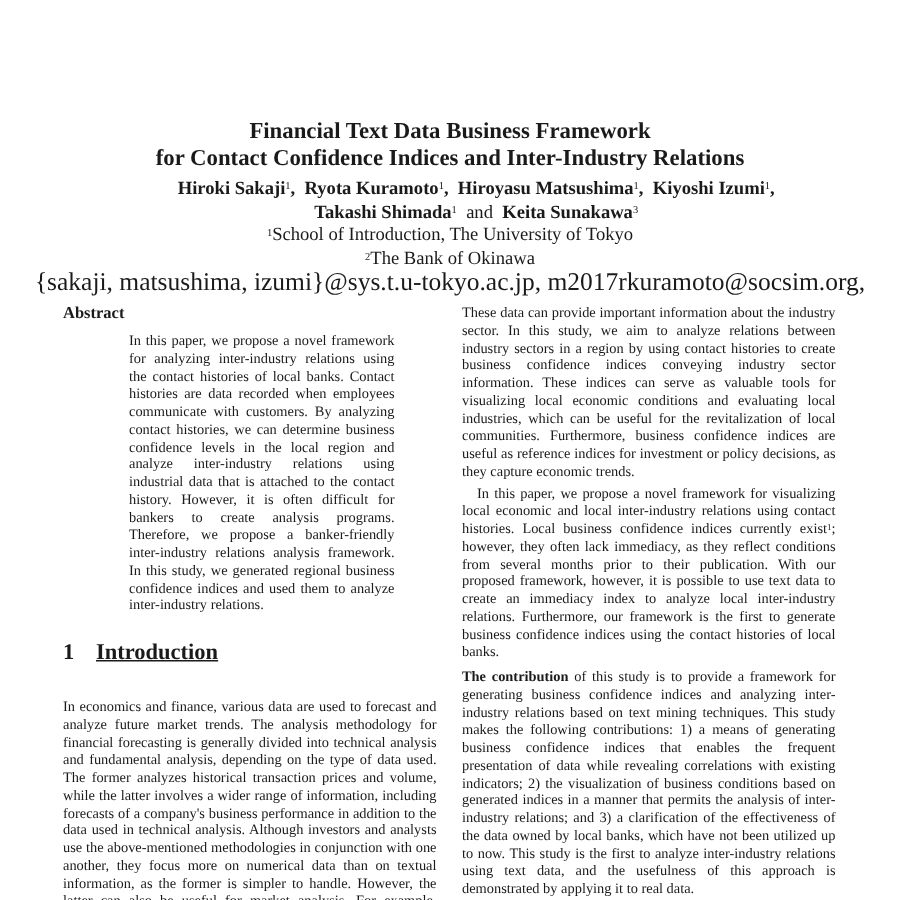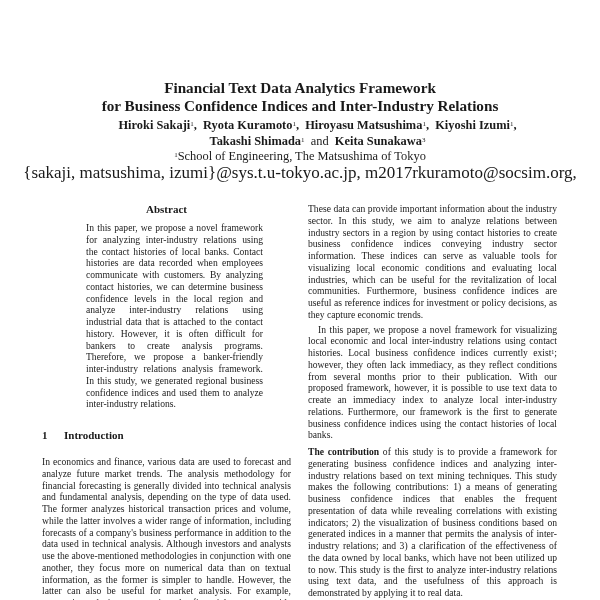--- a/index.html
+++ b/index.html
@@ -8,54 +8,55 @@
   .page { position:absolute; left:0; top:0; width:600px; height:600px; }
   .header { position:absolute; left:0; top:79px; width:600px; text-align:center; }
   .title { font-weight:bold; font-size:15.2px; line-height:18px; margin:0; }
   .authors { font-weight:bold; font-size:12.4px; line-height:16px; margin-top:2px;padding-left:35px; }
   .authors sup, .affil sup { font-size:7px; font-weight:normal; vertical-align:top; position:relative; top:-1px; }
   .affil { font-size:12.4px; line-height:15.5px; }
   .email { font-size:17px; line-height:15.5px; }
   .col { position:absolute; top:203px; font-size:9.6px; line-height:11.75px; text-align:justify; }
   .col-left { left:42px; width:249px; }
   .col-right { left:308px; width:249px; }
-  .abstract-head { text-align:center; font-weight:bold; font-size:11px; line-height:13px; margin:0 0 6px 0; }
+  .abstract-head { text-align:left; font-weight:bold; font-size:11px; line-height:13px; margin:0 0 6px 0; }
   .abstract-body { margin:0 28px 0 44px; text-align:justify; }
-  .section-head { font-weight:bold; font-size:11px; line-height:14px; margin:18px 0 14px 0; }
+  .section-head { font-weight:bold; font-size:15px; line-height:14px; margin:18px 0 24px 0;text-decoration:underline; }
   .section-head .num { display:inline-block; width:22px; }
   p { margin:0;font-family:Liberation Serif, serif; }
   .indent { text-indent:10px; margin-top:3px; }
   .para-gap { margin-top:5px; }
   b.lead { font-weight:bold; }
   sup.fn { font-size:6px; vertical-align:top; }
 </style>
 </head>
 <body>
 
 <div class="page">
 
   <div class="header">
     <div class="title">
-      <div>Financial Text Data Analytics Framework</div>
-      <div>for Business Confidence Indices and Inter-Industry Relations</div>
+      <div>Financial Text Data Business Framework</div>
+      <div>for Contact Confidence Indices and Inter-Industry Relations</div>
     </div>
     <div class="authors">
       <div>
         <span>Hiroki Sakaji</span><sup>1</sup><span>,</span>&nbsp;
         <span>Ryota Kuramoto</span><sup>1</sup><span>,</span>&nbsp;
         <span>Hiroyasu Matsushima</span><sup>1</sup><span>,</span>&nbsp;
         <span>Kiyoshi Izumi</span><sup>1</sup><span>,</span>
       </div>
       <div>
         <span>Takashi Shimada</span><sup>1</sup>&nbsp;
         <span style="font-weight:normal">and</span>&nbsp;
         <span>Keita Sunakawa</span><sup>3</sup>
       </div>
     </div>
-    <div class="affil"><sup>1</sup><span>School of Engineering, The Matsushima of Tokyo</span></div>
+    <div class="affil"><sup>1</sup><span>School of Introduction, The University of Tokyo</span></div>
+    <div class="affil"><sup>2</sup><span>The Bank of Okinawa</span></div>
     <div class="email">{sakaji, matsushima, izumi}@sys.t.u-tokyo.ac.jp, m2017rkuramoto@socsim.org,</div>
   </div>
 
   <div class="col col-left">
     <div class="abstract-head">Abstract</div>
     <p class="abstract-body">In this paper, we propose a novel framework for analyzing inter-industry relations using the contact histories of local banks. Contact histories are data recorded when employees communicate with customers. By analyzing contact histories, we can determine business confidence levels in the local region and analyze inter-industry relations using industrial data that is attached to the contact history. However, it is often difficult for bankers to create analysis programs. Therefore, we propose a banker-friendly inter-industry relations analysis framework. In this study, we generated regional business confidence indices and used them to analyze inter-industry relations.</p>
 
     <div class="section-head">
       <span class="num">1</span><span>Introduction</span>
     </div>

